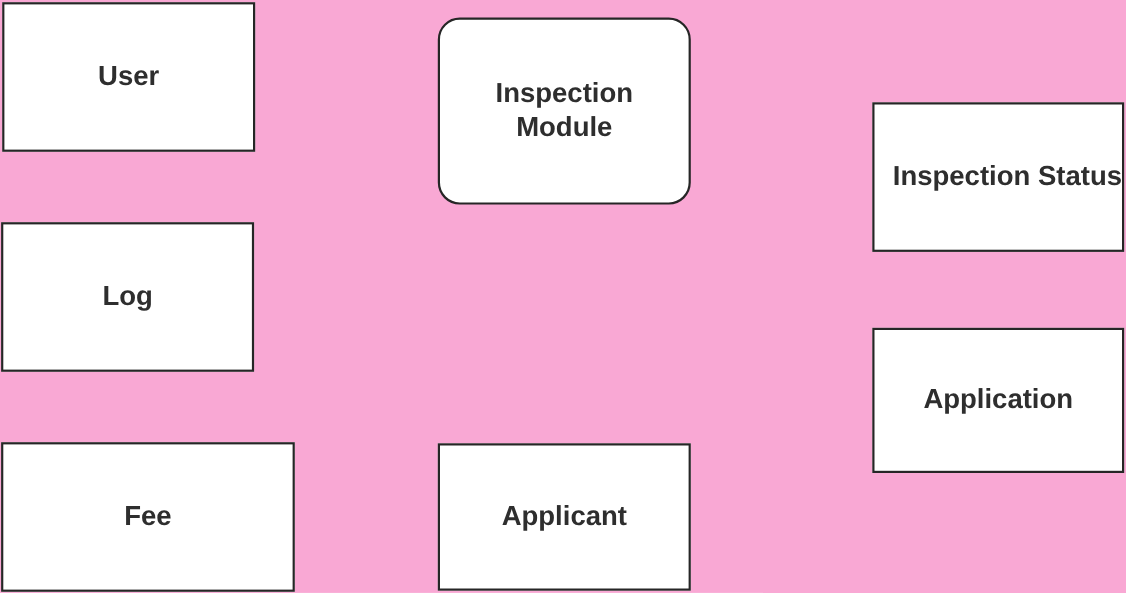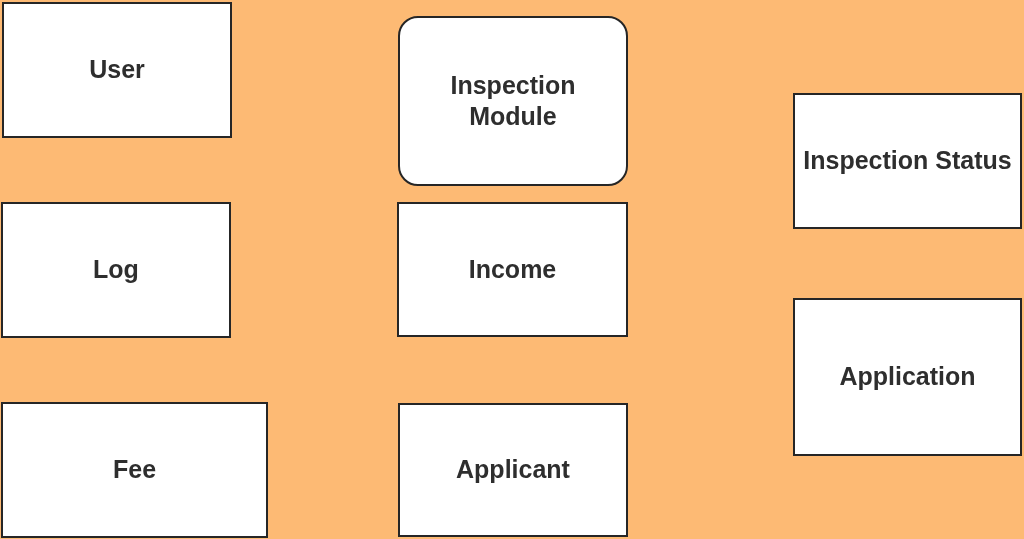--- a/index.html
+++ b/index.html
@@ -4,67 +4,64 @@
 <style>
   html, body { margin: 0; padding: 0; }
   body {
     width: 1024px; height: 539px;
     font-family: "Liberation Sans", sans-serif;
     overflow: hidden;
   }
   .canvas {
     position: relative;
     width: 1024px; height: 539px;
-    background: #fdba74;
+    background: #f9a8d4;
     overflow: hidden;
   }
   .entity-box {
     position: absolute;
     box-sizing: border-box;
     background: #ffffff;
     border: 2px solid #262626;
     display: flex;
     align-items: center;
     justify-content: center;
     text-align: center;
     font-weight: bold;
     font-size: 25px;
     line-height: 1.25;
     color: #2e2e2e;
     white-space: pre-line;
   }
   #box-user              { left: 2px;   top: 2px;   width: 230px; height: 136px; }
   #box-inspection-module { left: 398px; top: 16px;   width: 230px; height: 170px; border-radius: 20px; }
-  #box-inspection-status { left: 793px; top: 93px;  width: 229px; height: 136px; }
+  #box-inspection-status { left: 793px; top: 93px;  width: 229px; height: 136px; justify-content: flex-end; }
   #box-log               { left: 1px;   top: 202px; width: 230px; height: 136px; align-items: center; }
   #box-income            { left: 397px; top: 202px; width: 231px; height: 135px; }
-  #box-application       { left: 793px; top: 298px; width: 229px; height: 158px; align-items: center; }
+  #box-application       { left: 793px; top: 298px; width: 229px; height: 132px; align-items: center; }
   #box-fee               { left: 1px;   top: 402px; width: 267px; height: 136px; }
   #box-applicant         { left: 398px; top: 403px; width: 230px; height: 134px; text-align: center; }
 </style>
 </head>
 <body>
 
 <div class="canvas">
   <div class="entity-box" id="box-user">
     <span>User</span>
   </div>
   <div class="entity-box" id="box-inspection-module">
     <span>Inspection
 Module</span>
   </div>
   <div class="entity-box" id="box-inspection-status">
     <span>Inspection Status</span>
   </div>
   <div class="entity-box" id="box-log">
     <span>Log</span>
   </div>
-  <div class="entity-box" id="box-income">
-    <span>Income</span>
-  </div>
   <div class="entity-box" id="box-application">
     <span>Application</span>
   </div>
   <div class="entity-box" id="box-fee">
     <span>Fee</span>
   </div>
   <div class="entity-box" id="box-applicant">
     <span>Applicant</span>
   </div>
 </div>

